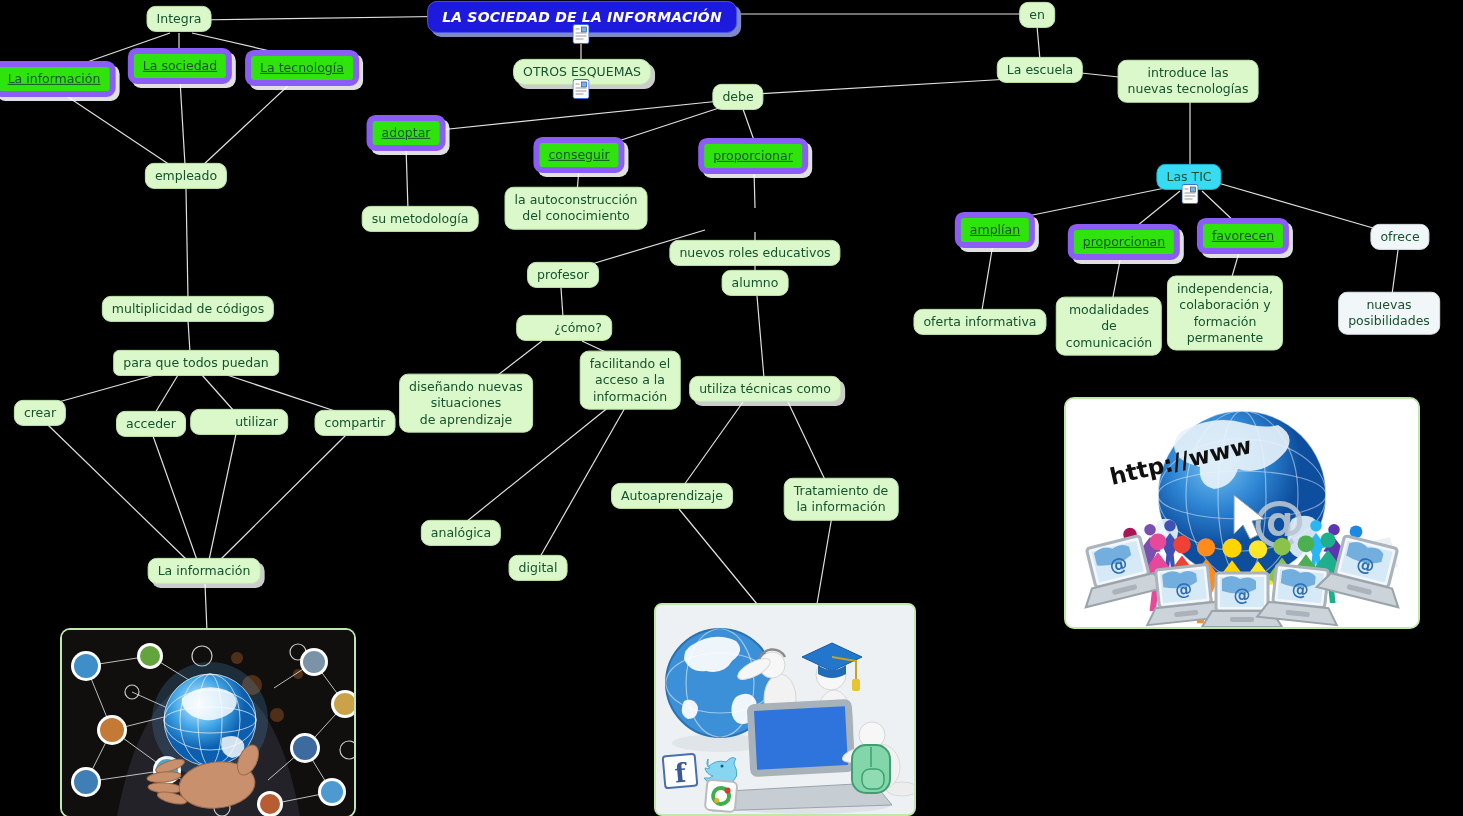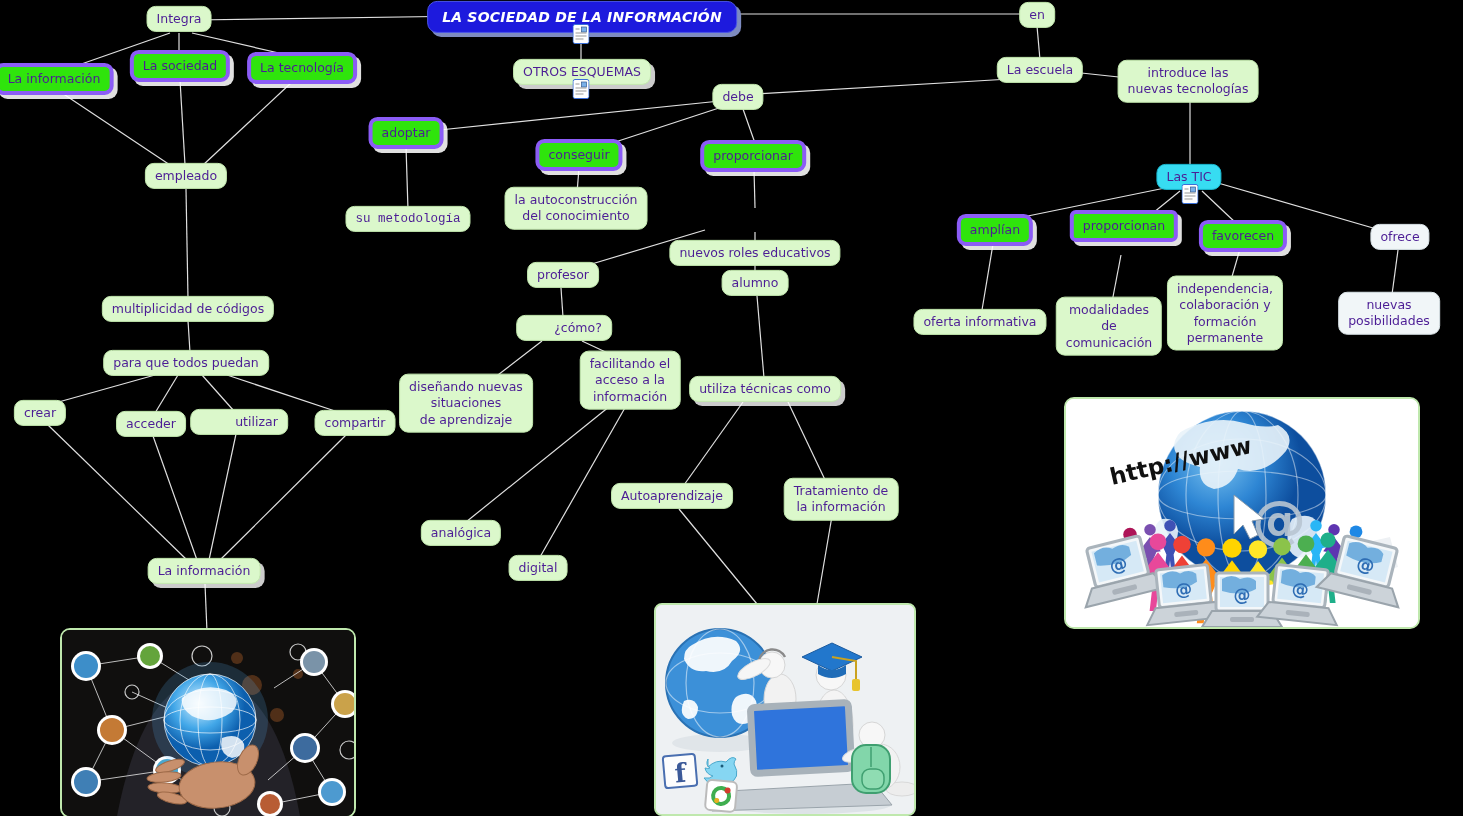--- a/index.html
+++ b/index.html
@@ -1,22 +1,22 @@
 <!DOCTYPE html>
 <html><head>
 <meta charset="utf-8">
 <style>
   html,body{margin:0;padding:0;background:#000;}
   #stage{position:relative;width:1463px;height:816px;background:#000;overflow:hidden;
          font-family:"DejaVu Sans","Liberation Sans",sans-serif;}
   #edges{position:absolute;left:0;top:0;z-index:1;}
   .node{position:absolute;transform:translate(-50%,-50%);background:#dbf8cb;border:1px solid #c3e9af;
-        border-radius:9px;padding:4px 9px;font-size:12.5px;line-height:1.3;color:#4c1d95;text-align:center;
+        border-radius:9px;padding:4px 9px;font-size:12.5px;line-height:1.3;color:#14532d;text-align:center;
         white-space:pre-line;z-index:3;}
-  .bright{background:#2fe40c;border:4px solid #8b5cf6;box-shadow:4px 4px 0 0 rgba(255,255,255,.88);}
+  .bright{background:#2fe40c;border:6px solid #8b5cf6;box-shadow:4px 4px 0 0 rgba(255,255,255,.88);text-decoration:underline;}
   .whitebox{background:#f1f6f8;border-color:#d9e3e7;}
   .cyan{background:#37dcf2;border-color:#1ab8d0;}
   .sh{box-shadow:4px 4px 0 0 rgba(255,255,255,.8);}
   .titlebox{background:#1d1add;border:1px solid #4a55e8;color:#fff;font-weight:bold;font-style:italic;
         font-size:14px;letter-spacing:.2px;box-shadow:4px 4px 0 0 #7d8bc0;padding:6px 14px;border-radius:10px;}
   .ricon{position:absolute;z-index:4;transform:translate(-50%,0);}
   .img-frame{position:absolute;z-index:2;border:2px solid #bfe8ad;border-radius:10px;overflow:hidden;}
   .img-frame svg{display:block;}
 </style>
 </head>
@@ -78,49 +78,49 @@
       <line x1="1398" y1="250" x2="1391" y2="302"></line>
     </g>
   </svg>
 
   <div class="node titlebox" style="left:582px;top:17px;">LA SOCIEDAD DE LA INFORMACIÓN</div>
   <div class="node" style="left:179px;top:19px;">Integra</div>
   <div class="node" style="left:1037px;top:15px;">en</div>
   <div class="node bright" style="left:54px;top:79px;">La información</div>
   <div class="node bright" style="left:180px;top:66px;">La sociedad</div>
   <div class="node bright" style="left:302px;top:68px;">La tecnología</div>
-  <div class="node sh" style="left:582px;top:72px;">OTROS ESQUEMAS</div>
+  <div class="node sh" style="left:582px;top:72px;border-radius:11px;">OTROS ESQUEMAS</div>
   <div class="node" style="left:738px;top:97px;">debe</div>
   <div class="node" style="left:1040px;top:70px;">La escuela</div>
   <div class="node" style="left:1188px;top:81px;">introduce las
 nuevas tecnologías</div>
   <div class="node bright" style="left:406px;top:133px;">adoptar</div>
   <div class="node bright" style="left:579px;top:155px;">conseguir</div>
   <div class="node bright" style="left:753px;top:156px;">proporcionar</div>
-  <div class="node" style="left:408px;top:219px;font-family:Liberation Mono, monospace;">su metodología</div>
+  <div class="node" style="left:420px;top:219px;">su metodología</div>
   <div class="node" style="left:576px;top:208px;">la autoconstrucción
 del conocimiento</div>
   <div class="node" style="left:755px;top:219px;margin-top:34px;">nuevos roles educativos</div>
   <div class="node" style="left:186px;top:176px;">empleado</div>
   <div class="node cyan" style="left:1189px;top:177px;">Las TIC</div>
   <div class="node bright" style="left:995px;top:230px;">amplían</div>
-  <div class="node bright" style="left:1124px;top:226px;border-radius:6px;">proporcionan</div>
+  <div class="node bright" style="left:1124px;top:242px;">proporcionan</div>
   <div class="node bright" style="left:1243px;top:236px;">favorecen</div>
   <div class="node whitebox" style="left:1400px;top:237px;">ofrece</div>
   <div class="node" style="left:980px;top:322px;">oferta informativa</div>
   <div class="node" style="left:1225px;top:313px;">independencia,
 colaboración y
 formación
 permanente</div>
   <div class="node" style="left:1109px;top:326px;">modalidades
 de
 comunicación</div>
   <div class="node whitebox" style="left:1389px;top:313px;">nuevas posibilidades</div>
   <div class="node" style="left:188px;top:309px;">multiplicidad de códigos</div>
-  <div class="node" style="left:186px;top:363px;">para que todos puedan</div>
+  <div class="node" style="left:196px;top:363px;border-radius:6px;">para que todos puedan</div>
   <div class="node" style="left:40px;top:413px;">crear</div>
   <div class="node" style="left:151px;top:424px;">acceder</div>
   <div class="node" style="left:239px;top:422px;padding-left:44px;">utilizar</div>
   <div class="node" style="left:355px;top:423px;">compartir</div>
   <div class="node" style="left:563px;top:275px;">profesor</div>
   <div class="node" style="left:564px;top:328px;padding-left:37px;">¿cómo?</div>
   <div class="node" style="left:466px;top:403px;">diseñando nuevas
 situaciones
 de aprendizaje</div>
   <div class="node" style="left:630px;top:380px;">facilitando el

